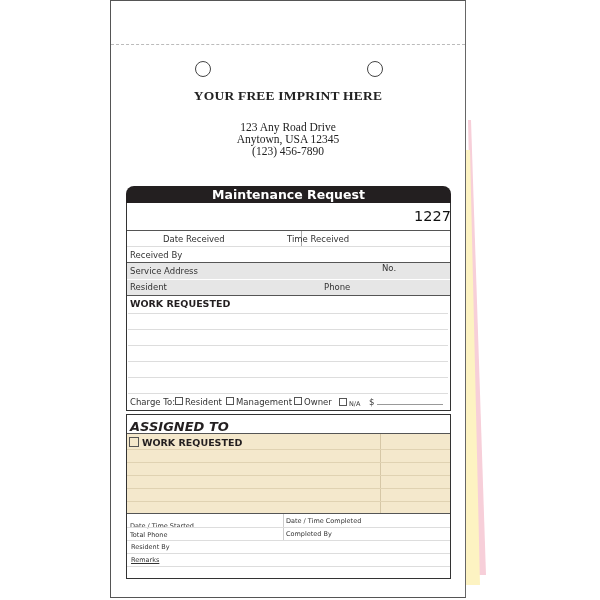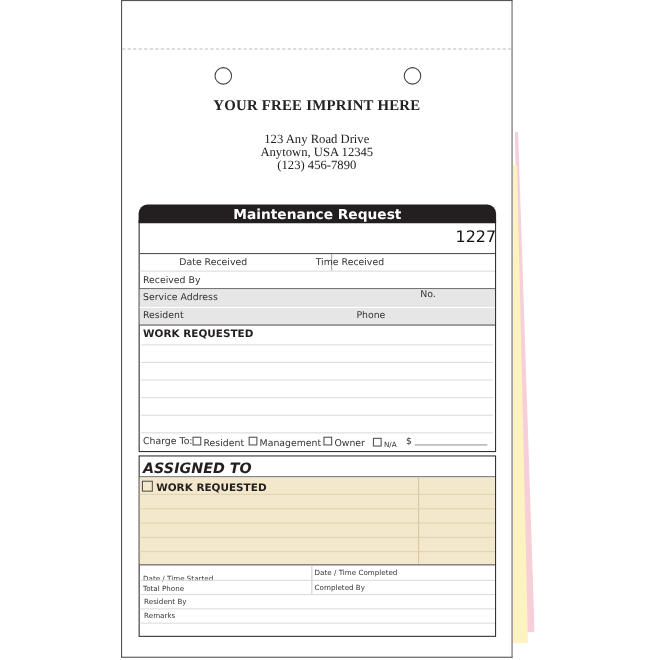--- a/index.html
+++ b/index.html
@@ -108,14 +108,14 @@
 
 <div class="lbl small" style="left:130px; top:522px;">Date / Time Started</div>
 <div class="vline" style="left:283px; top:514px; height:26px; border-left-color:#ccc;"></div>
 <div class="lbl small" style="left:286px; top:517px;">Date / Time Completed</div>
 <div class="hline light" style="left:127px; top:527px; width:323px;"></div>
 <div class="lbl small" style="left:130px; top:531px;">Total Phone</div>
 <div class="lbl small" style="left:286px; top:530px;">Completed By</div>
 <div class="hline light" style="left:127px; top:540px; width:323px;"></div>
 <div class="lbl small" style="left:131px; top:543px;">Resident By</div>
 <div class="hline light" style="left:127px; top:553px; width:323px;"></div>
-<div class="lbl small" style="left:131px; top:556px;">Remarks</div>
+<div class="lbl small" style="left:131px; top:556px;text-decoration:underline;">Remarks</div>
 <div class="hline light" style="left:127px; top:566px; width:323px;"></div>
 
 </body></html>

